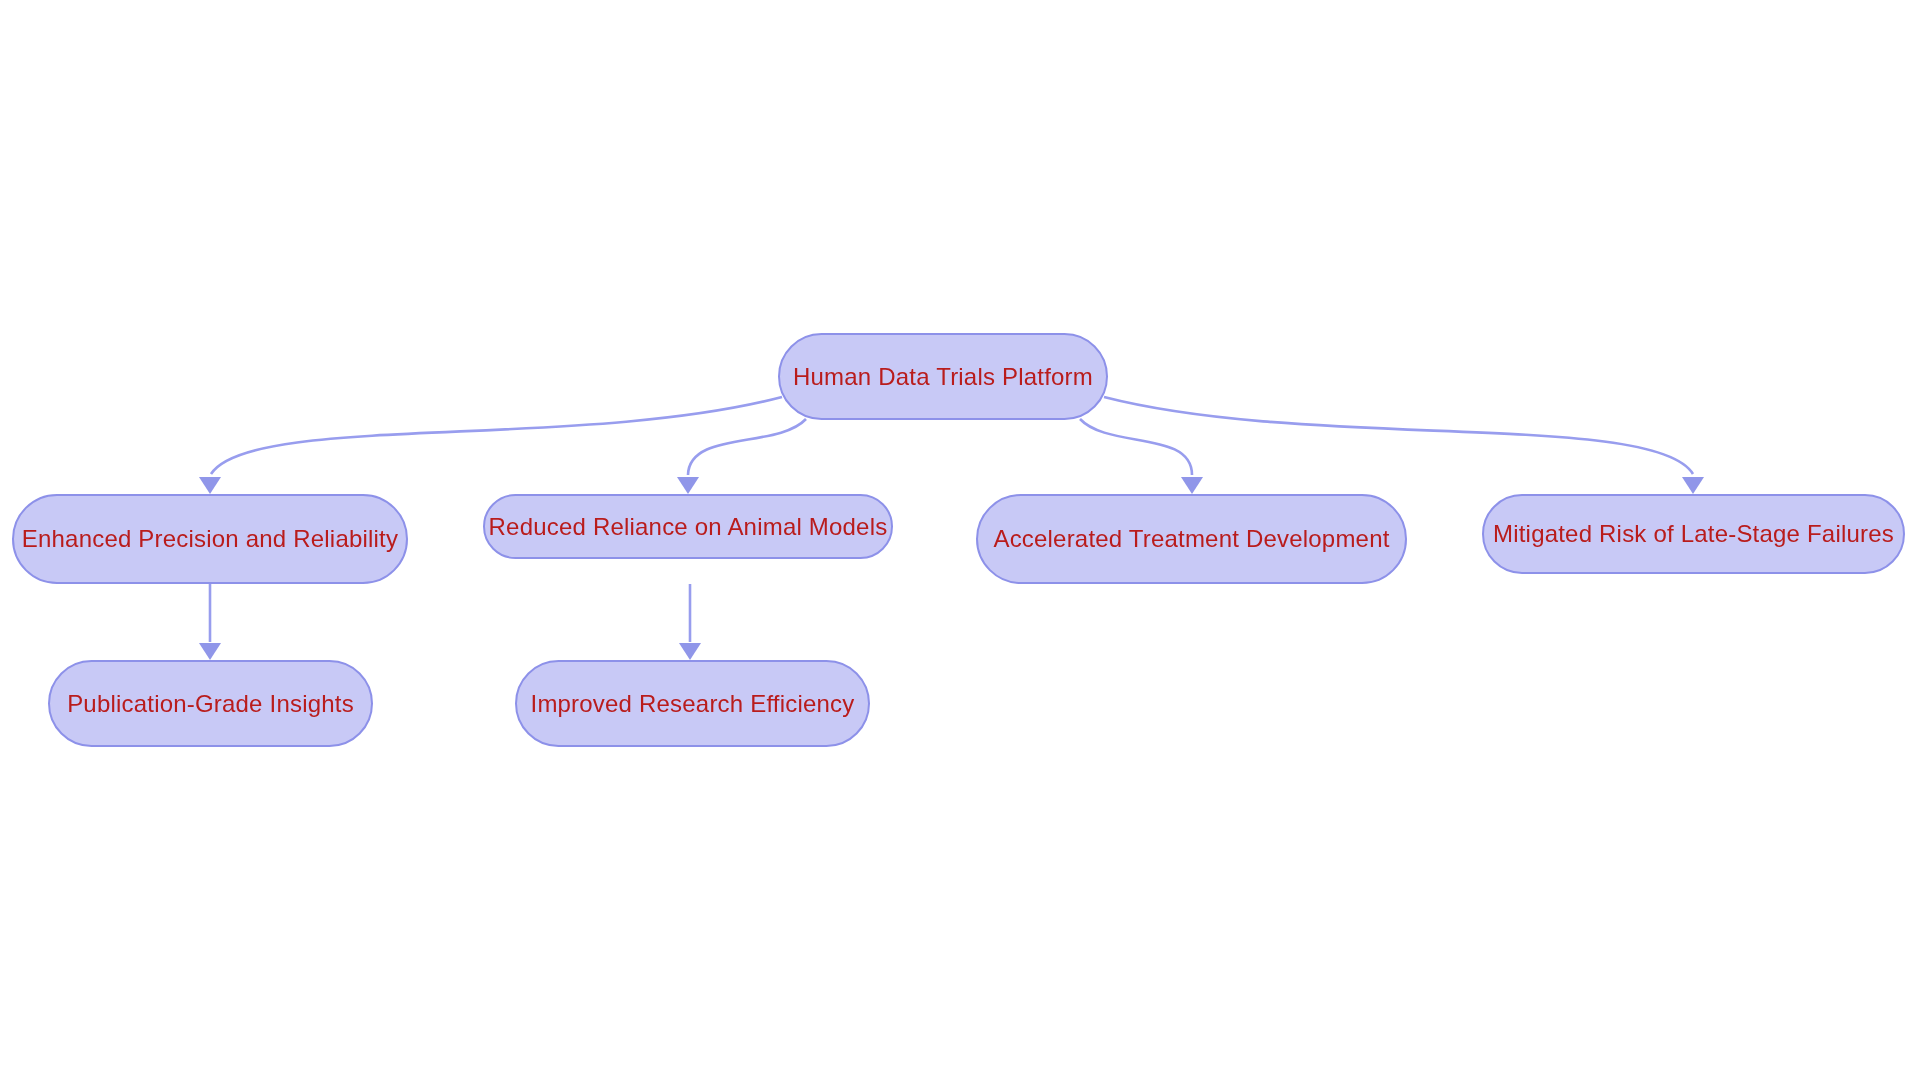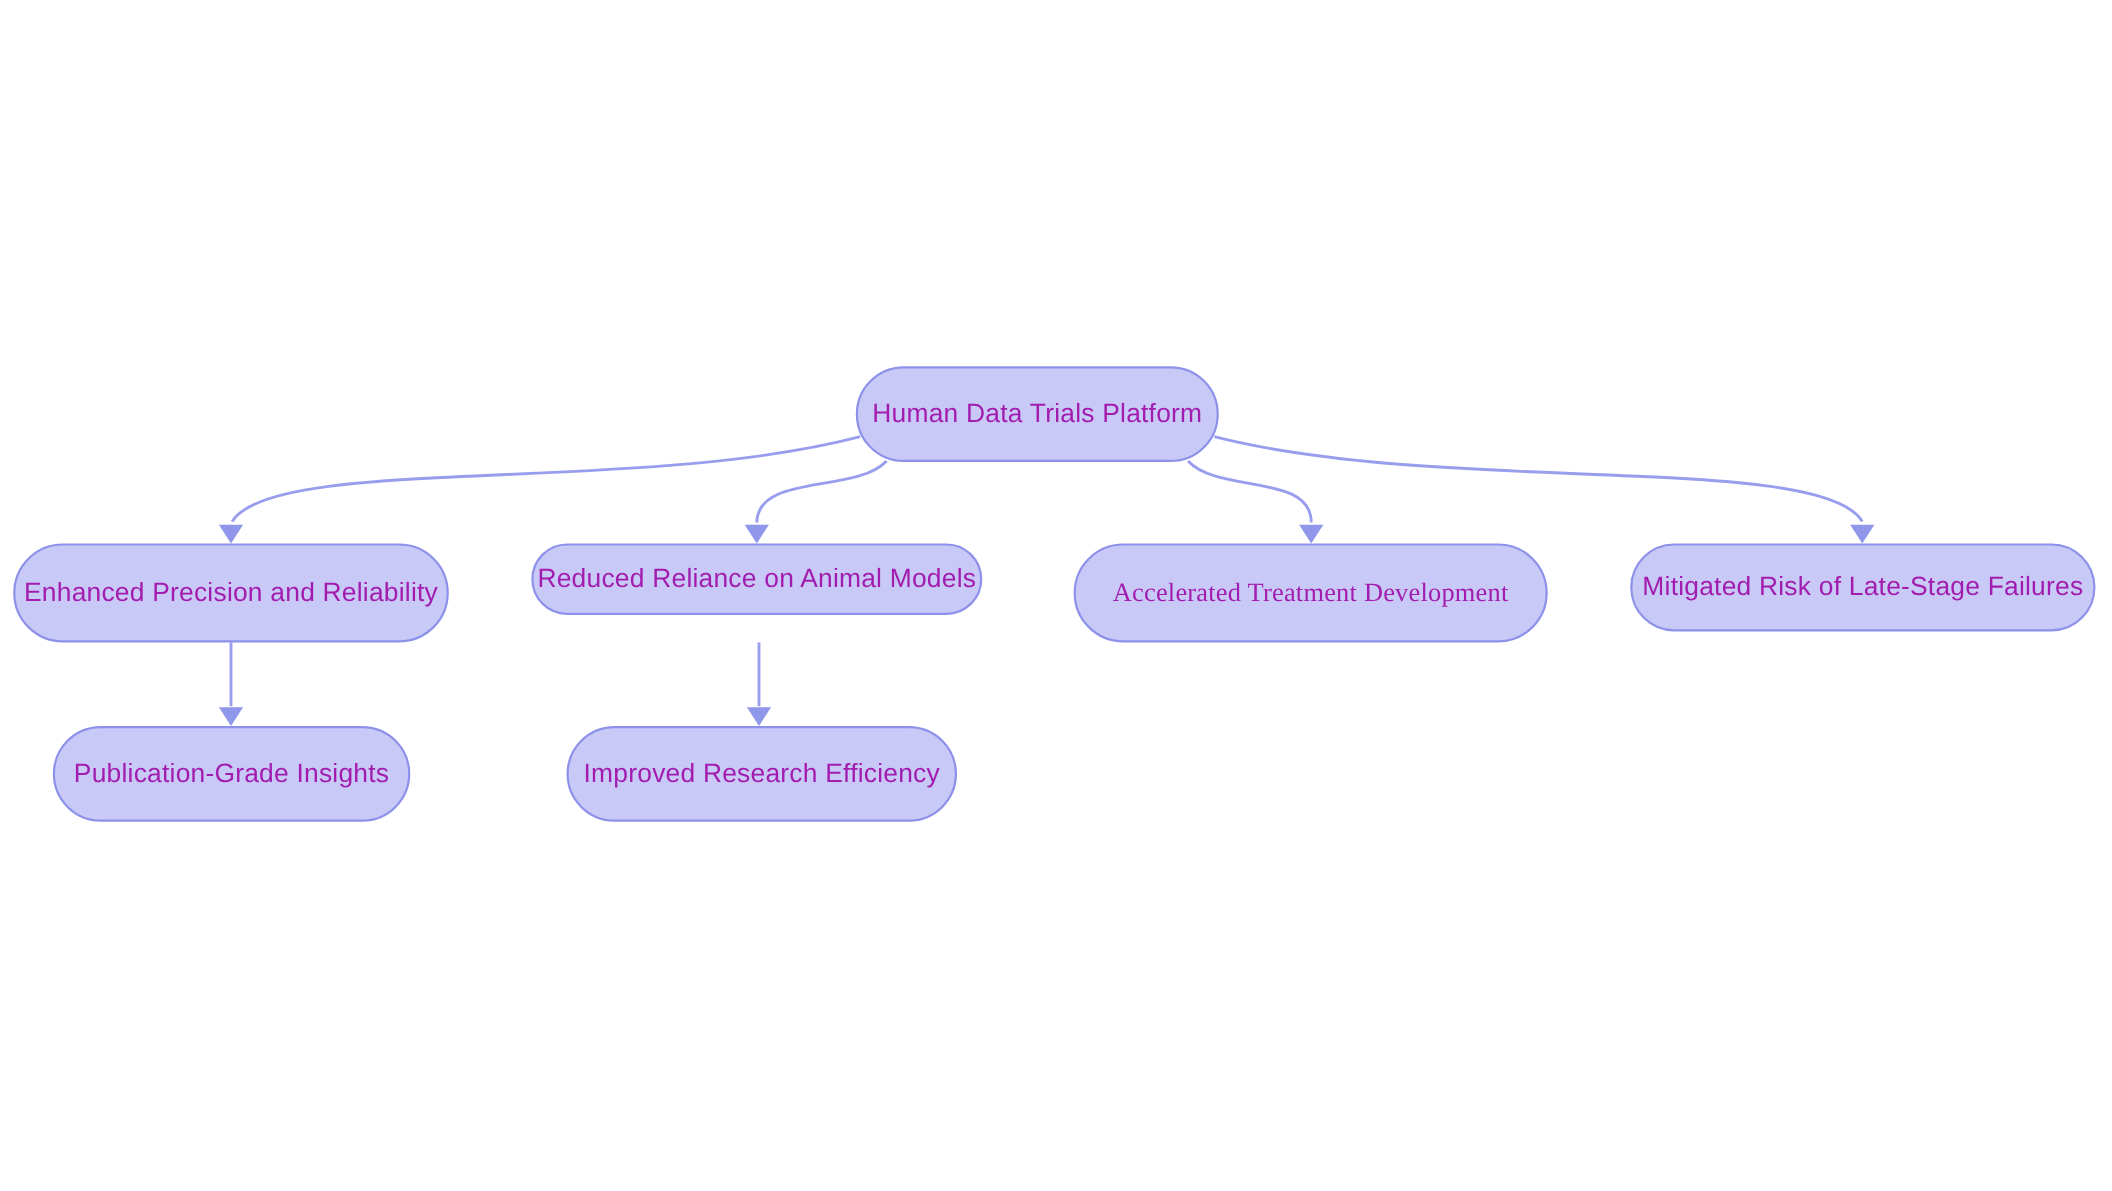--- a/index.html
+++ b/index.html
@@ -26,31 +26,31 @@
   }
   .node {
     position: absolute;
     display: flex;
     align-items: center;
     justify-content: center;
     text-align: center;
     background: #c8c9f6;
     border: 2px solid #8d91e9;
     border-radius: 46px;
-    color: #a21caf;
+    color: #b91c1c;
     font-size: 24px;
     letter-spacing: 0.2px;
     box-sizing: border-box;
     white-space: nowrap;
     cursor: default;
   }
   .node-root  { left: 778px;  top: 333px; width: 330px; height: 87px; }
   .node-l1-0  { left: 12px;   top: 494px; width: 396px; height: 90px; }
   .node-l1-1  { left: 483px;  top: 494px; width: 410px; height: 65px; }
-  .node-l1-2  { left: 976px;  top: 494px; width: 431px; height: 90px; font-family: Liberation Serif, serif; }
+  .node-l1-2  { left: 976px;  top: 494px; width: 431px; height: 90px; }
   .node-l1-3  { left: 1482px; top: 494px; width: 423px; height: 80px; }
   .node-l2-0  { left: 48px;   top: 660px; width: 325px; height: 87px; text-align: center; }
   .node-l2-1  { left: 515px;  top: 660px; width: 355px; height: 87px; align-items: center; }
 
   .edge-path {
     fill: none;
     stroke: #989dee;
     stroke-width: 2.6px;
   }
   .arrow-head {

